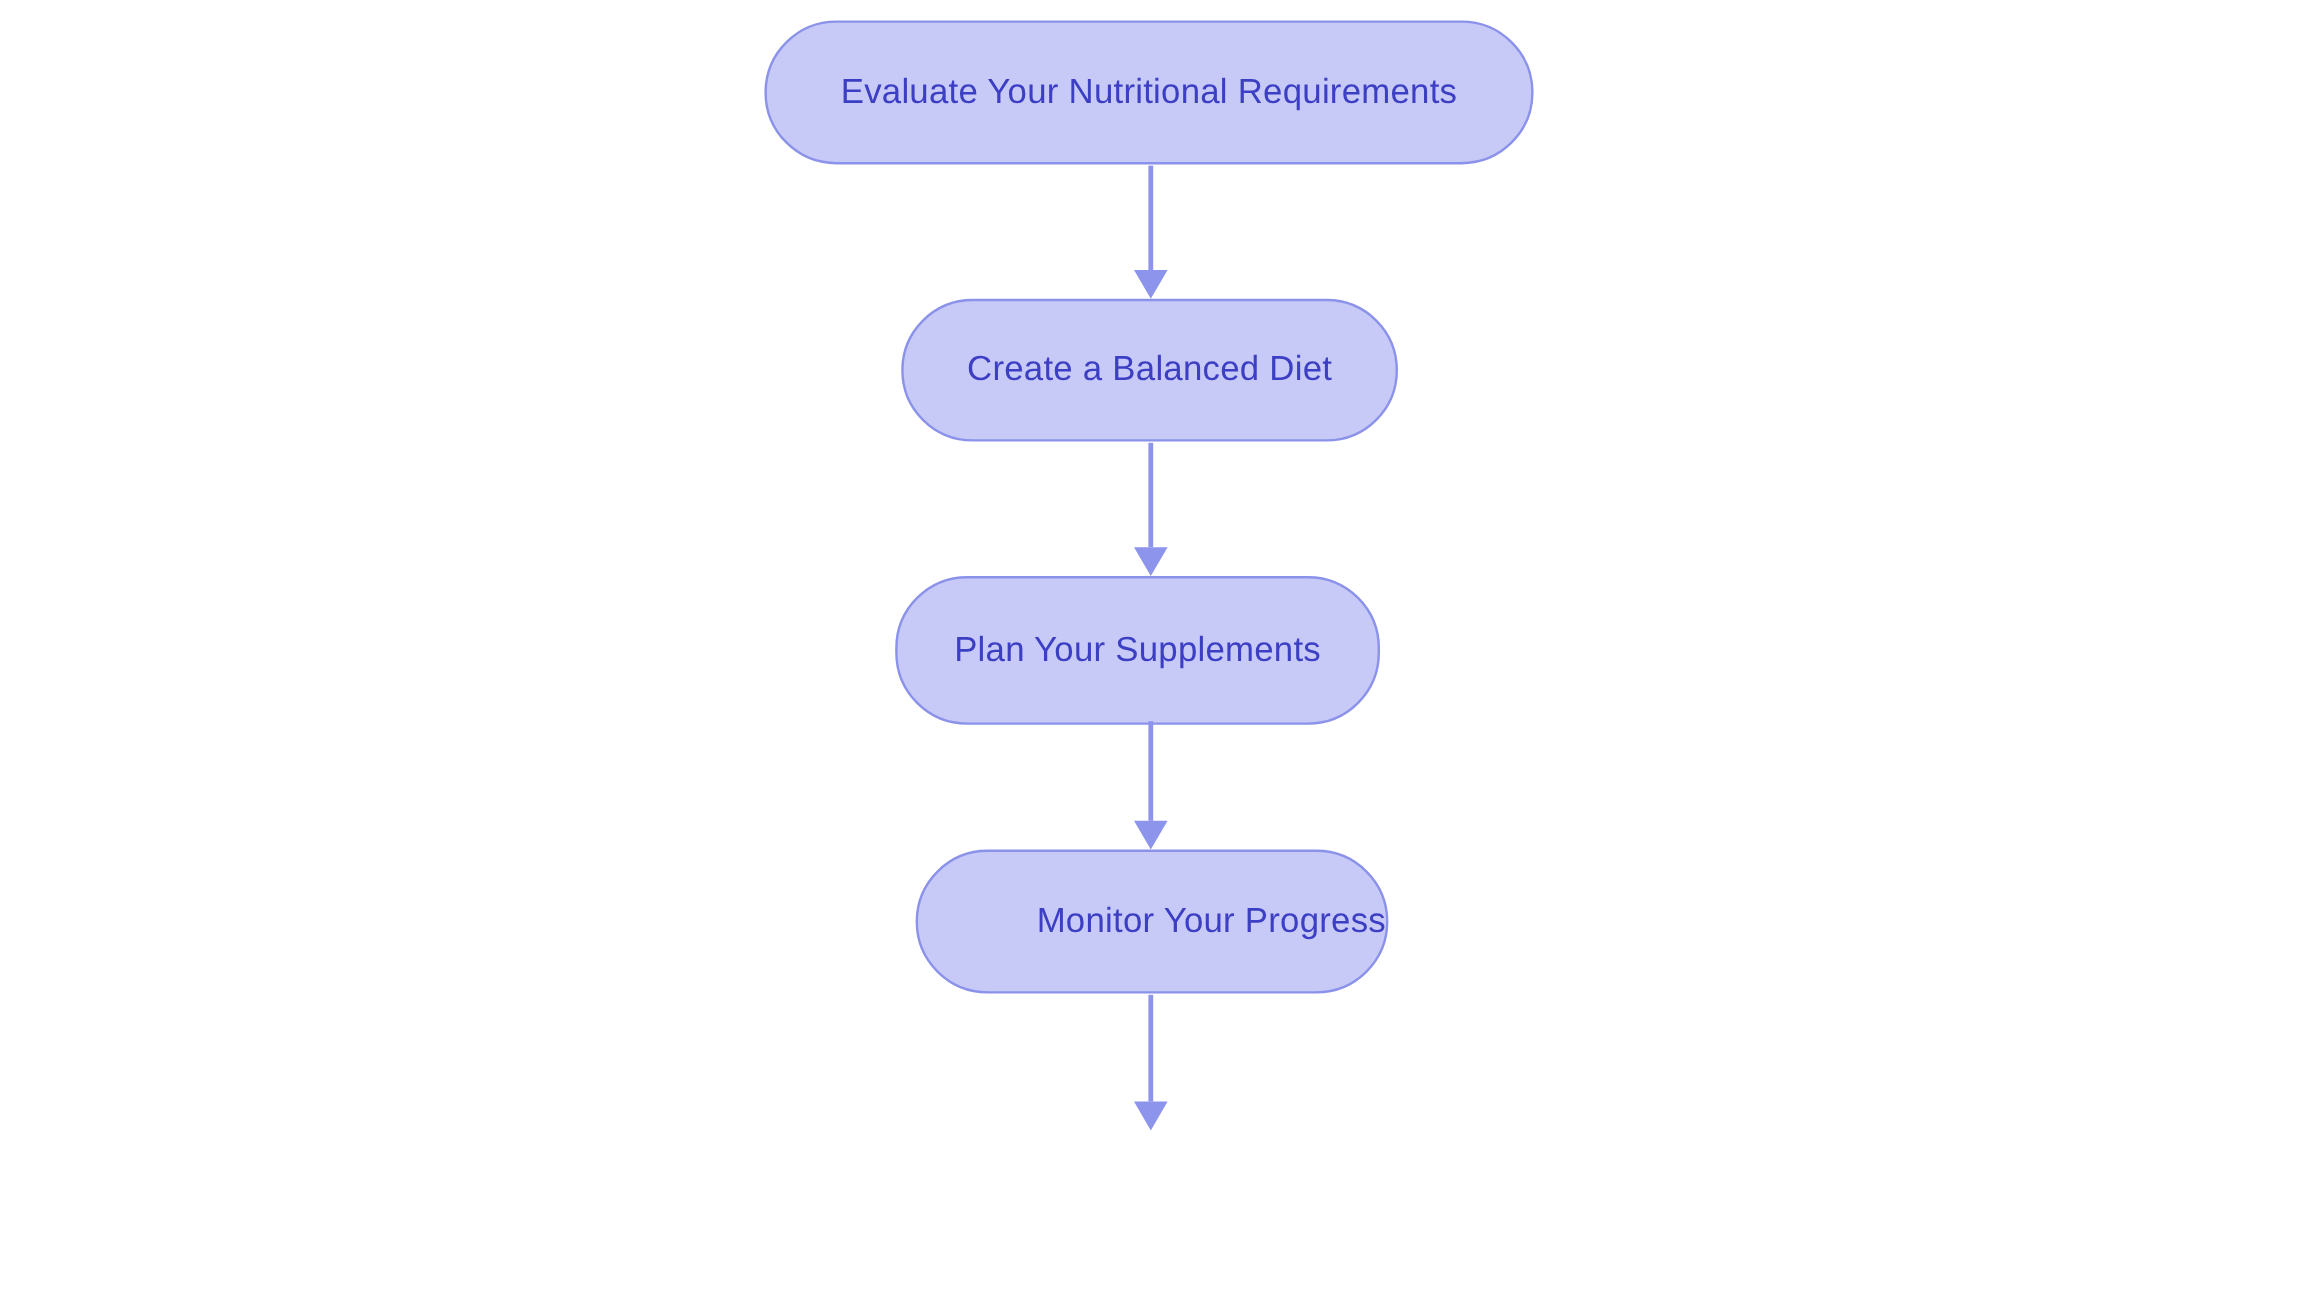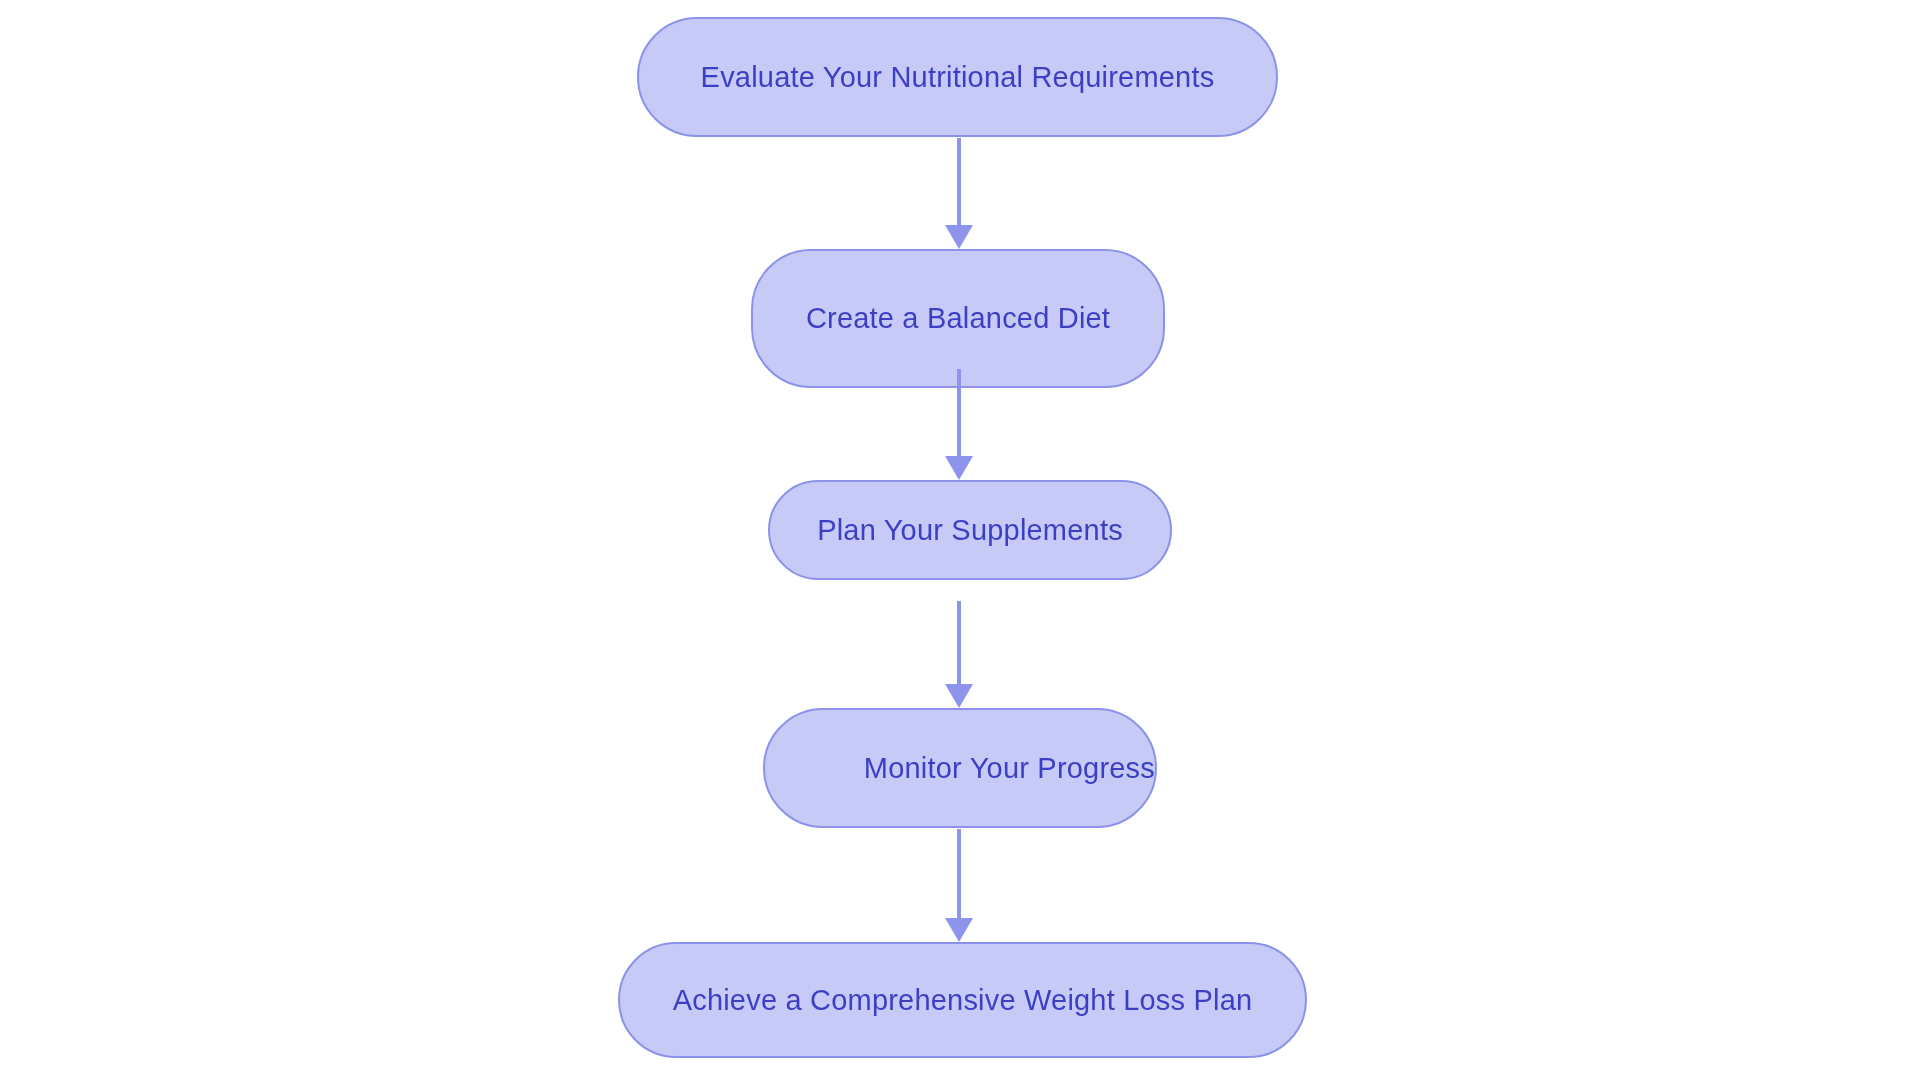--- a/index.html
+++ b/index.html
@@ -27,22 +27,22 @@
     display: flex;
     align-items: center;
     justify-content: center;
     color: var(--text-color);
     font-size: 29px;
     letter-spacing: 0.2px;
     text-align: center;
     white-space: nowrap;
   }
   .node-1 { left: 637px;  top: 17px;  width: 641px; height: 120px; }
-  .node-2 { left: 751px;  top: 249px; width: 414px; height: 139px; justify-content: center; }
-  .node-3 { left: 768px;  top: 480px; width: 404px; height: 100px; }
+  .node-2 { left: 751px;  top: 249px; width: 414px; height: 119px; justify-content: center; }
+  .node-3 { left: 746px;  top: 480px; width: 404px; height: 124px; }
   .node-4 { left: 763px;  top: 708px; width: 394px; height: 120px; justify-content: flex-end; }
   .node-5 { left: 618px;  top: 942px; width: 689px; height: 116px; }
 
   .connector {
     position: absolute;
     left: 959px;
     transform: translateX(-50%);
     display: flex;
     flex-direction: column;
     align-items: center;
@@ -97,17 +97,14 @@
 
   <div class="node node-4">
     <span>Monitor Your Progress</span>
   </div>
 
   <div class="connector conn-4">
     <div class="stem"></div>
     <div class="head"></div>
   </div>
 
-  <div class="node node-5">
-    <span>Achieve a Comprehensive Weight Loss Plan</span>
-  </div>
 
 </div>
 
 </body></html>

